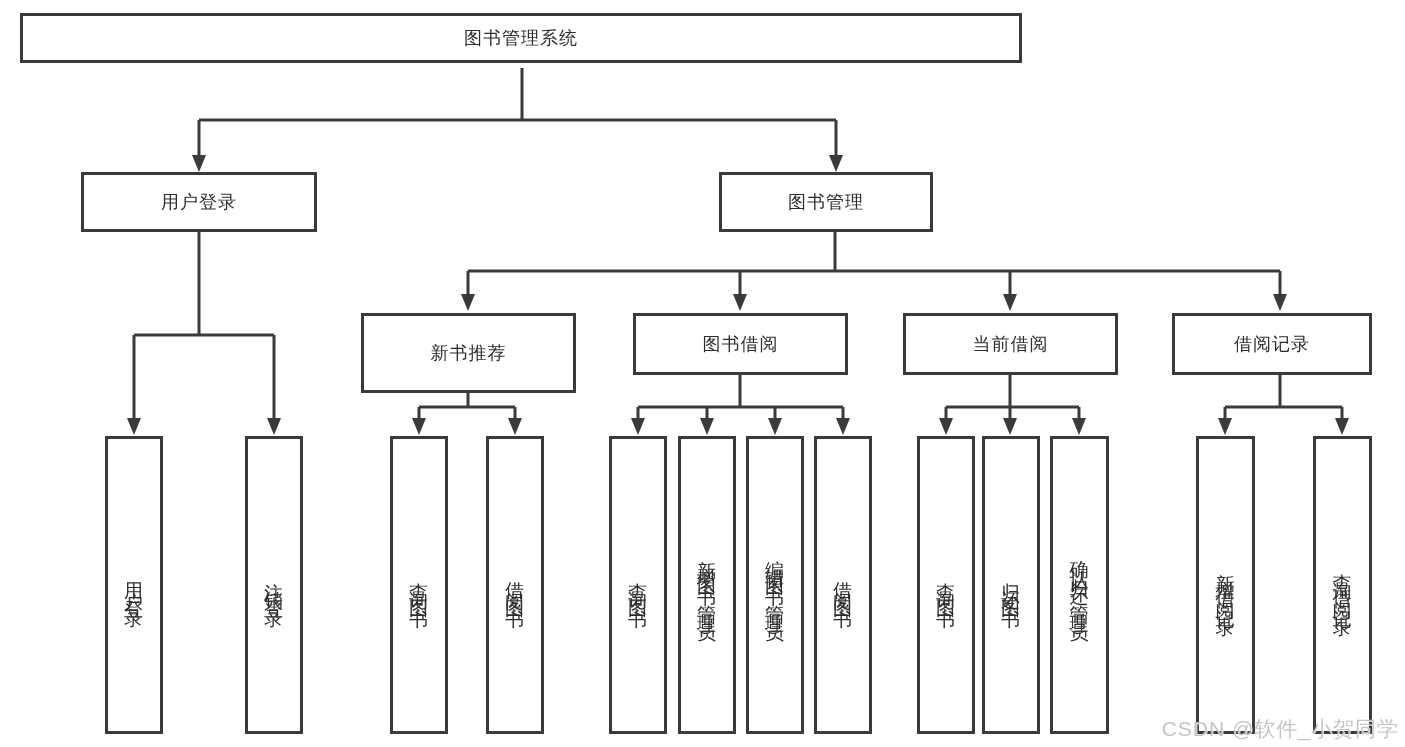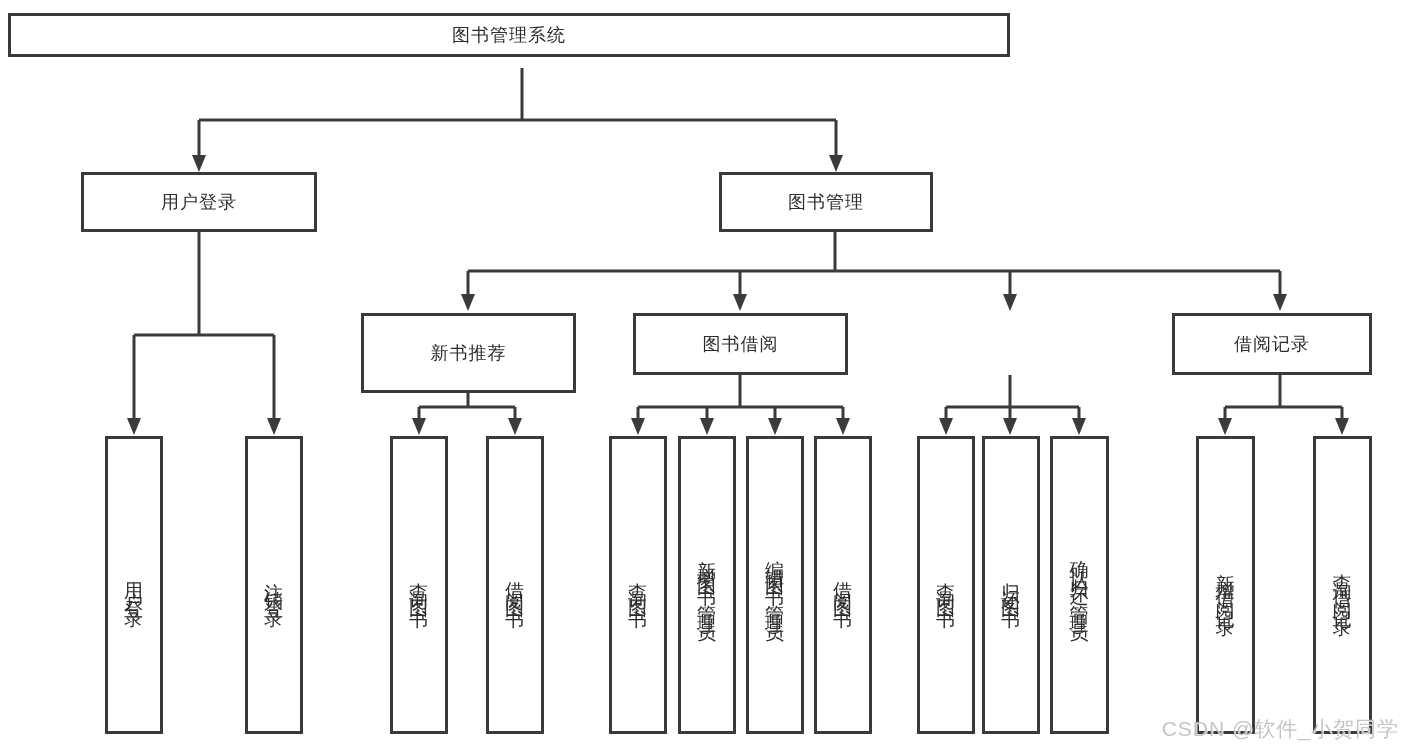--- a/index.html
+++ b/index.html
@@ -90,27 +90,28 @@
       <polygon points="1072,418 1086,418 1079,435"></polygon>
     </g>
 
     <g>
       <path d="M1280 375 V407 M1225 407 H1342 M1225 407 V420 M1342 407 V420"></path>
       <polygon points="1218,418 1232,418 1225,435"></polygon>
       <polygon points="1335,418 1349,418 1342,435"></polygon>
     </g>
   </svg>
 
-  <div class="node hbox" style="left:8px;top:13px;width:1002px;height:44px;">图书管理系统</div>
+  <div class="node hbox" style="left:20px;top:13px;width:1002px;height:50px;">图书管理系统</div>
 
   <div class="node hbox" style="left:81px;top:172px;width:236px;height:60px;">用户登录</div>
   <div class="node hbox" style="left:719px;top:172px;width:214px;height:60px;">图书管理</div>
 
   <div class="node hbox" style="left:361px;top:313px;width:215px;height:80px;">新书推荐</div>
   <div class="node hbox" style="left:633px;top:313px;width:215px;height:62px;">图书借阅</div>
+  <div class="node hbox" style="left:903px;top:313px;width:215px;height:62px;">当前借阅</div>
   <div class="node hbox" style="left:1172px;top:313px;width:200px;height:62px;">借阅记录</div>
 
   <div class="node vbox" style="left:105px;top:436px;width:58px;height:298px;">用户登录</div>
   <div class="node vbox" style="left:245px;top:436px;width:58px;height:298px;">注销登录</div>
 
   <div class="node vbox" style="left:390px;top:436px;width:58px;height:298px;">查询图书</div>
   <div class="node vbox" style="left:486px;top:436px;width:58px;height:298px;">借阅图书</div>
 
   <div class="node vbox" style="left:609px;top:436px;width:58px;height:298px;">查询图书</div>
   <div class="node vbox" style="left:678px;top:436px;width:58px;height:298px;">新增图书（管理员）</div>

